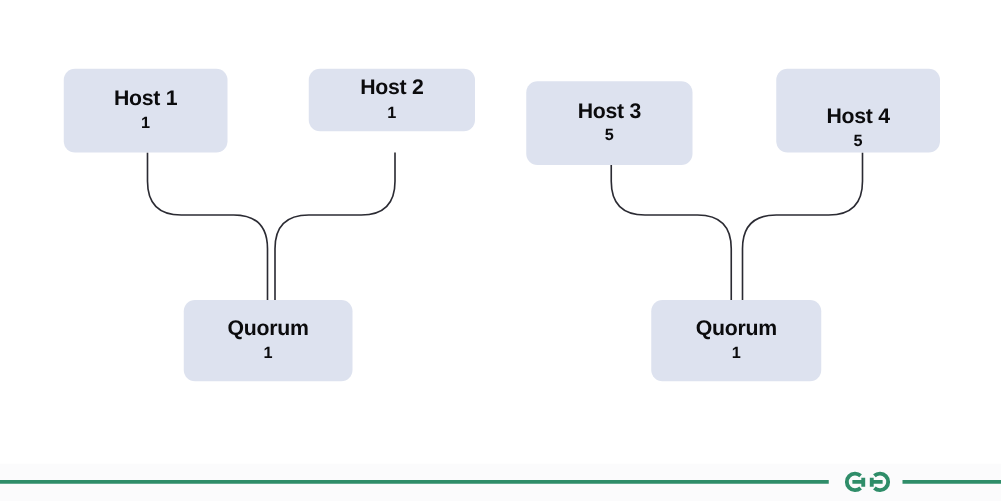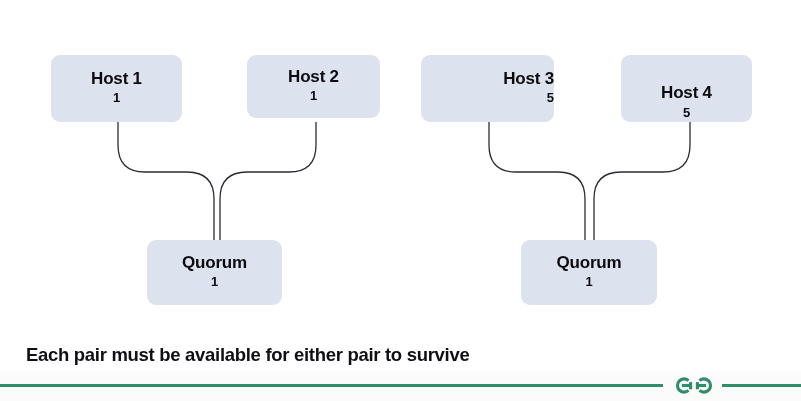--- a/index.html
+++ b/index.html
@@ -105,46 +105,45 @@
     <path fill="none" stroke="#2b2b33" stroke-width="1.3" d="M 316 122 L 316 145 Q 316 172 289 172 L 247 172 Q 220 172 220 199 L 220 240"></path>
     <path fill="none" stroke="#2b2b33" stroke-width="1.3" d="M 489 122 L 489 145 Q 489 172 516 172 L 558 172 Q 585 172 585 199 L 585 240"></path>
     <path fill="none" stroke="#2b2b33" stroke-width="1.3" d="M 690 122 L 690 145 Q 690 172 663 172 L 621 172 Q 594 172 594 199 L 594 240"></path>
   </svg>
 
   <div class="node" style="left:51px; top:55px; width:131px; height:67px;">
     <div class="node-title">Host 1</div>
     <div class="node-value">1</div>
   </div>
 
-  <div class="node" style="left:247px; top:55px; width:133px; height:63px;">
+  <div class="node" style="left:247px; top:55px; width:133px; height:50px;">
     <div class="node-title">Host 2</div>
     <div class="node-value">1</div>
   </div>
 
-  <div class="node" style="left:421px; top:55px; width:133px; height:67px;align-items:flex-end;">
+  <div class="node" style="left:421px; top:65px; width:133px; height:67px;">
     <div class="node-title">Host 3</div>
     <div class="node-value">5</div>
   </div>
 
   <div class="node" style="left:621px; top:55px; width:131px; height:67px;justify-content:flex-end;">
     <div class="node-title">Host 4</div>
     <div class="node-value">5</div>
   </div>
 
   <div class="node" style="left:147px; top:240px; width:135px; height:65px;">
     <div class="node-title">Quorum</div>
     <div class="node-value">1</div>
   </div>
 
   <div class="node" style="left:521px; top:240px; width:136px; height:65px;">
     <div class="node-title">Quorum</div>
     <div class="node-value">1</div>
   </div>
 
-  <div class="caption">Each pair must be available for either pair to survive</div>
 
   <div class="footer"></div>
   <div class="footer-rule-left"></div>
   <div class="footer-rule-right"></div>
 
   <svg class="logo" viewBox="0 0 52 28">
     <g fill="none" stroke="#2f8d69" stroke-width="3.1">
       <path d="M 20.5 10.6 A 6.6 6.6 0 1 0 20.5 20.4 L 20.5 20.4"></path>
       <path d="M 13.9 15.5 L 22.6 15.5"></path>
       <path d="M 31.5 10.6 A 6.6 6.6 0 1 1 31.5 20.4 L 31.5 20.4"></path>

